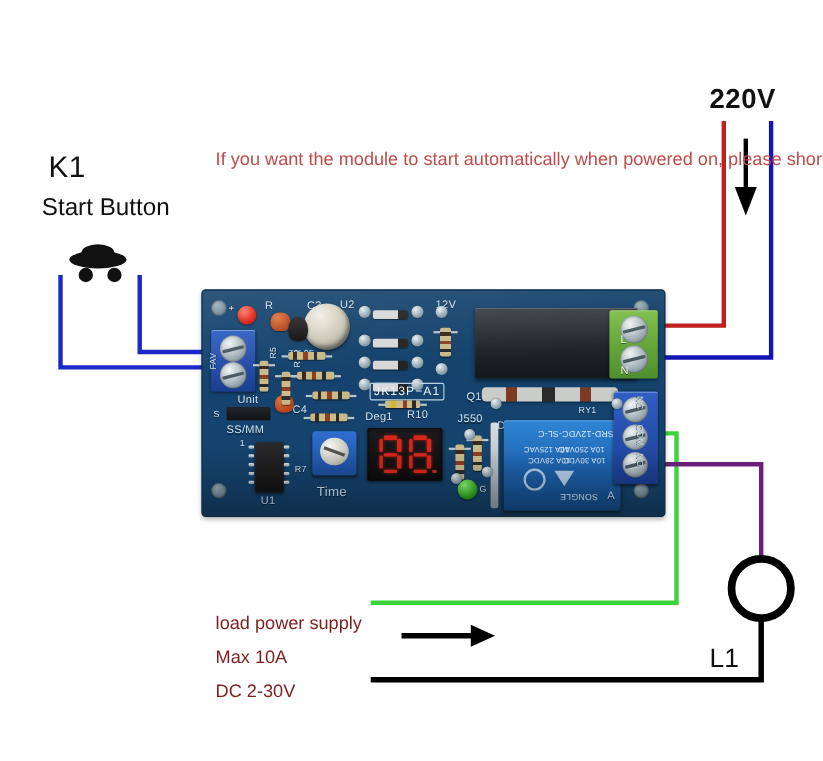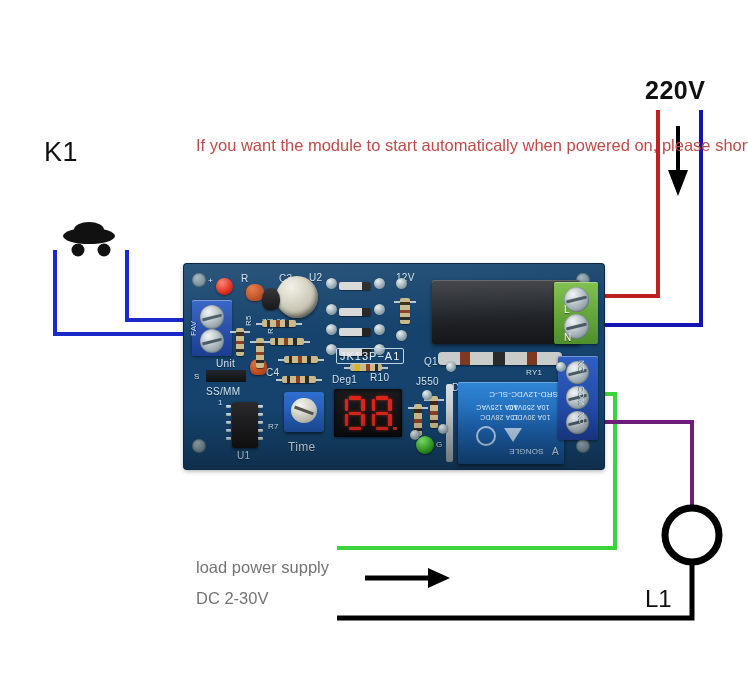--- a/index.html
+++ b/index.html
@@ -12,21 +12,21 @@
   #stage{position:absolute;left:0;top:0;width:748px;height:692px;}
   svg.layer{position:absolute;left:0;top:0;width:748px;height:692px;}
   .lbl{position:absolute;white-space:nowrap;}
 
   
   #lbl-k1{left:44px;top:137px;font-size:27px;color:#111;letter-spacing:.5px;}
   #lbl-k1-sub{left:38px;top:175px;font-size:22px;color:#111;}
   #lbl-220v{left:645px;top:76px;font-size:25px;color:#111;font-weight:600;letter-spacing:.5px;}
   #lbl-l1{left:645px;top:585px;font-size:24px;color:#111;}
   #note{left:196px;top:130px;width:420px;font-size:16.5px;color:#c14a4a;line-height:30px;}
-  #load-block{left:196px;top:552px;font-size:16.5px;color:#737373;line-height:31px;}
+  #load-block{left:196px;top:552px;font-size:16.5px;color:#7f1d1d;line-height:31px;}
   #load-block div{white-space:nowrap;}
 
   
   #pcb{
     position:absolute;left:184px;top:264px;width:420px;height:205px;
     border-radius:3px;
     background:
       radial-gradient(ellipse at 18% 16%, rgba(70,125,175,.45) 0 12%, rgba(0,0,0,0) 48%),
       radial-gradient(ellipse at 82% 86%, rgba(20,55,95,.55) 0 20%, rgba(0,0,0,0) 60%),
       linear-gradient(160deg,#1d5487 0%,#17426c 38%,#123658 70%,#0e2c४8 100%),
@@ -277,22 +277,24 @@
     <div class="silk" style="left:402px;top:148px;transform:rotate(90deg);transform-origin:left top;">NO</div>
 
     <div class="pad" style="left:238px;top:126px;width:10px;height:10px;"></div>
     <div class="pad" style="left:226px;top:166px;width:10px;height:10px;"></div>
     <div class="pad" style="left:254px;top:160px;width:10px;height:10px;"></div>
     <div class="pad" style="left:262px;top:98px;width:10px;height:10px;"></div>
     <div class="pad" style="left:372px;top:98px;width:10px;height:10px;"></div>
   </div>
 
   <div class="lbl" id="lbl-k1">K1</div>
+  <div class="lbl" id="lbl-k1-sub">Start Button</div>
   <div class="lbl" id="lbl-220v">220V</div>
   <div class="lbl" id="lbl-l1">L1</div>
   <div class="lbl" id="note">If you want the module to start automatically when powered on, please short the button interface.</div>
 
   <div class="lbl" id="load-block">
     <div>load power supply</div>
+    <div>Max 10A</div>
     <div>DC 2-30V</div>
   </div>
 
 </div>
 
 </body></html>

